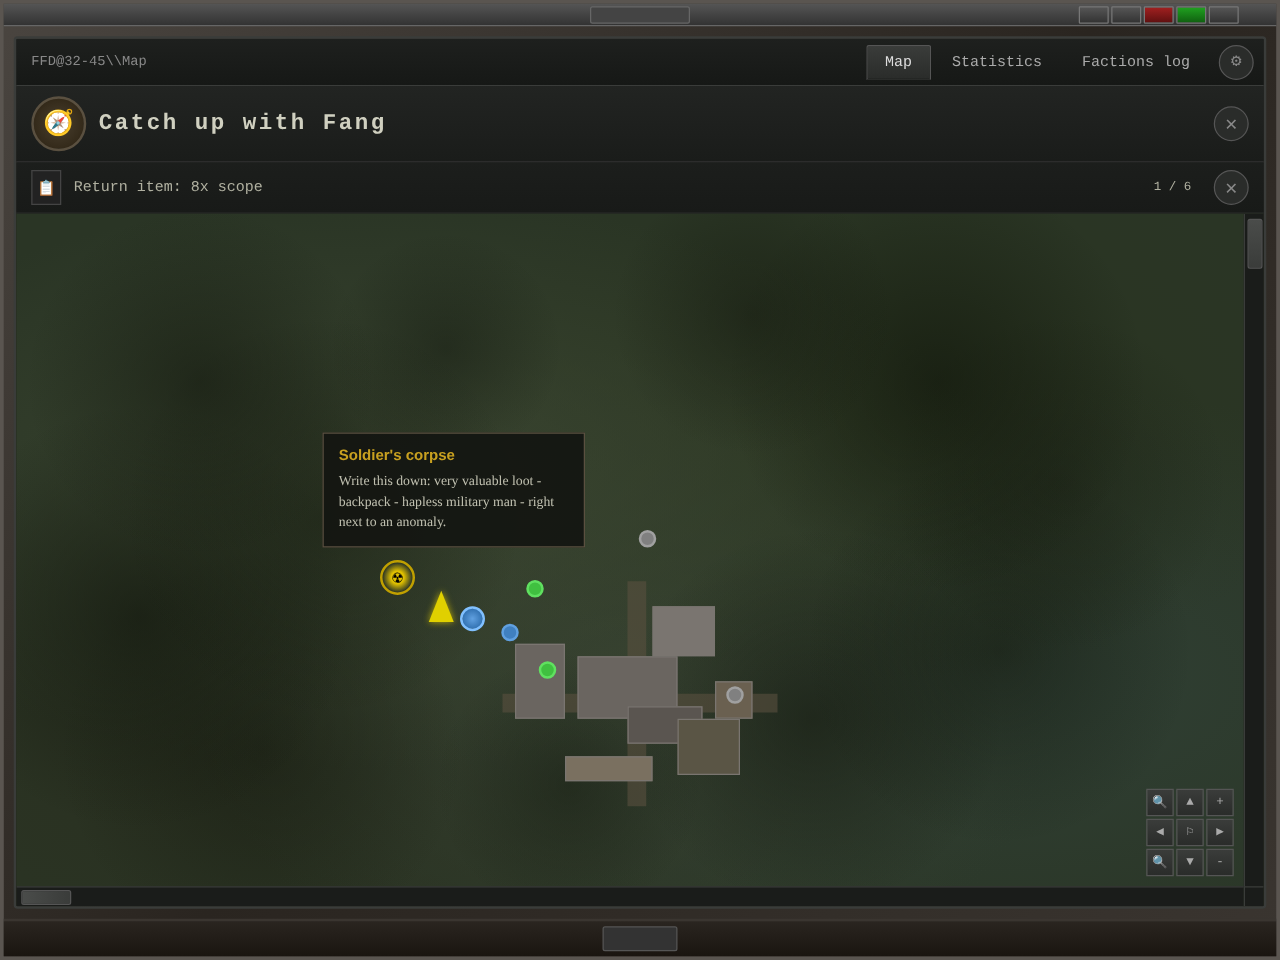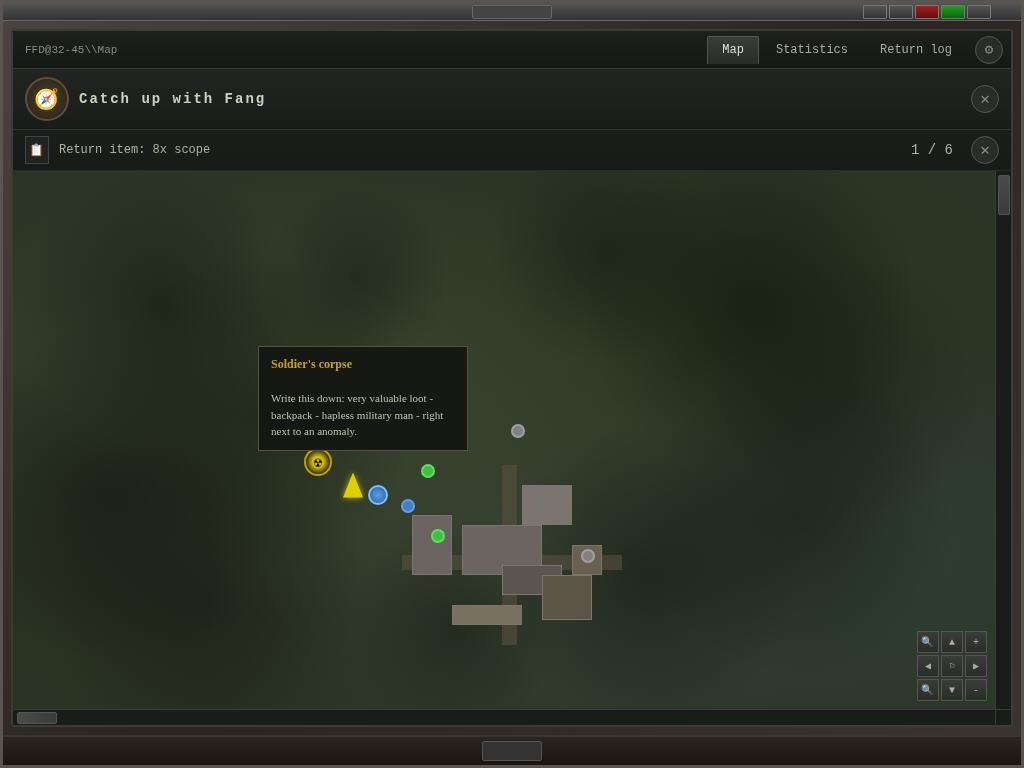--- a/index.html
+++ b/index.html
@@ -125,21 +125,21 @@
       display: flex;
       align-items: center;
       justify-content: center;
       color: #aaa;
       font-size: 20px;
       flex-shrink: 0;
     }
 
     .quest-title {
       color: #d0d0c0;
-      font-size: 14px;
+      font-size: 18px;
       font-weight: bold;
       font-family: 'Courier New', monospace;
       letter-spacing: 2px;
       flex: 1;
     }
 
     .close-btn {
       width: 28px;
       height: 28px;
       background: #2a2c2a;
@@ -176,21 +176,21 @@
     }
 
     .obj-text {
       color: #b0b0a0;
       font-size: 12px;
       flex: 1;
     }
 
     .obj-counter {
       color: #b0b0a0;
-      font-size: 14px;
+      font-size: 10px;
       margin-right: 8px;
     }
 
     .map-area {
       flex: 1;
       position: relative;
       overflow: hidden;
       background: #2a3020;
     }
 
@@ -338,22 +338,22 @@
       background: rgba(20, 22, 18, 0.95);
       border: 1px solid #5a5040;
       padding: 10px 12px;
       z-index: 10;
     }
 
     .tooltip-title {
       color: #c8a020;
       font-size: 12px;
       font-weight: bold;
-      margin-bottom: 18px;
-      font-family: Liberation Serif, serif;
+      margin-bottom: 6px;
+      font-family: Liberation Sans, sans-serif;
     }
 
     .tooltip-body {
       color: #c0c0b0;
       font-size: 11px;
       line-height: 1.5;
       font-family: Liberation Serif, serif;
     }
 
     
@@ -469,21 +469,21 @@
     <div class="top-bar-notch"></div>
   </div>
 
   <div class="main-content">
     <div class="ui-panel">
 
       <div class="tab-bar">
         <span class="path-label">FFD@32-45\\Map</span>
         <div class="tab active">Map</div>
         <div class="tab">Statistics</div>
-        <div class="tab">Return log</div>
+        <div class="tab">Factions log</div>
         <div class="tab-icon">⚙</div>
       </div>
 
       <div class="quest-header">
         <div class="quest-icon">🧭</div>
         <span class="quest-title">Catch  up  with  Fang</span>
         <div class="close-btn">✕</div>
       </div>
 
       <div class="objective-bar">

